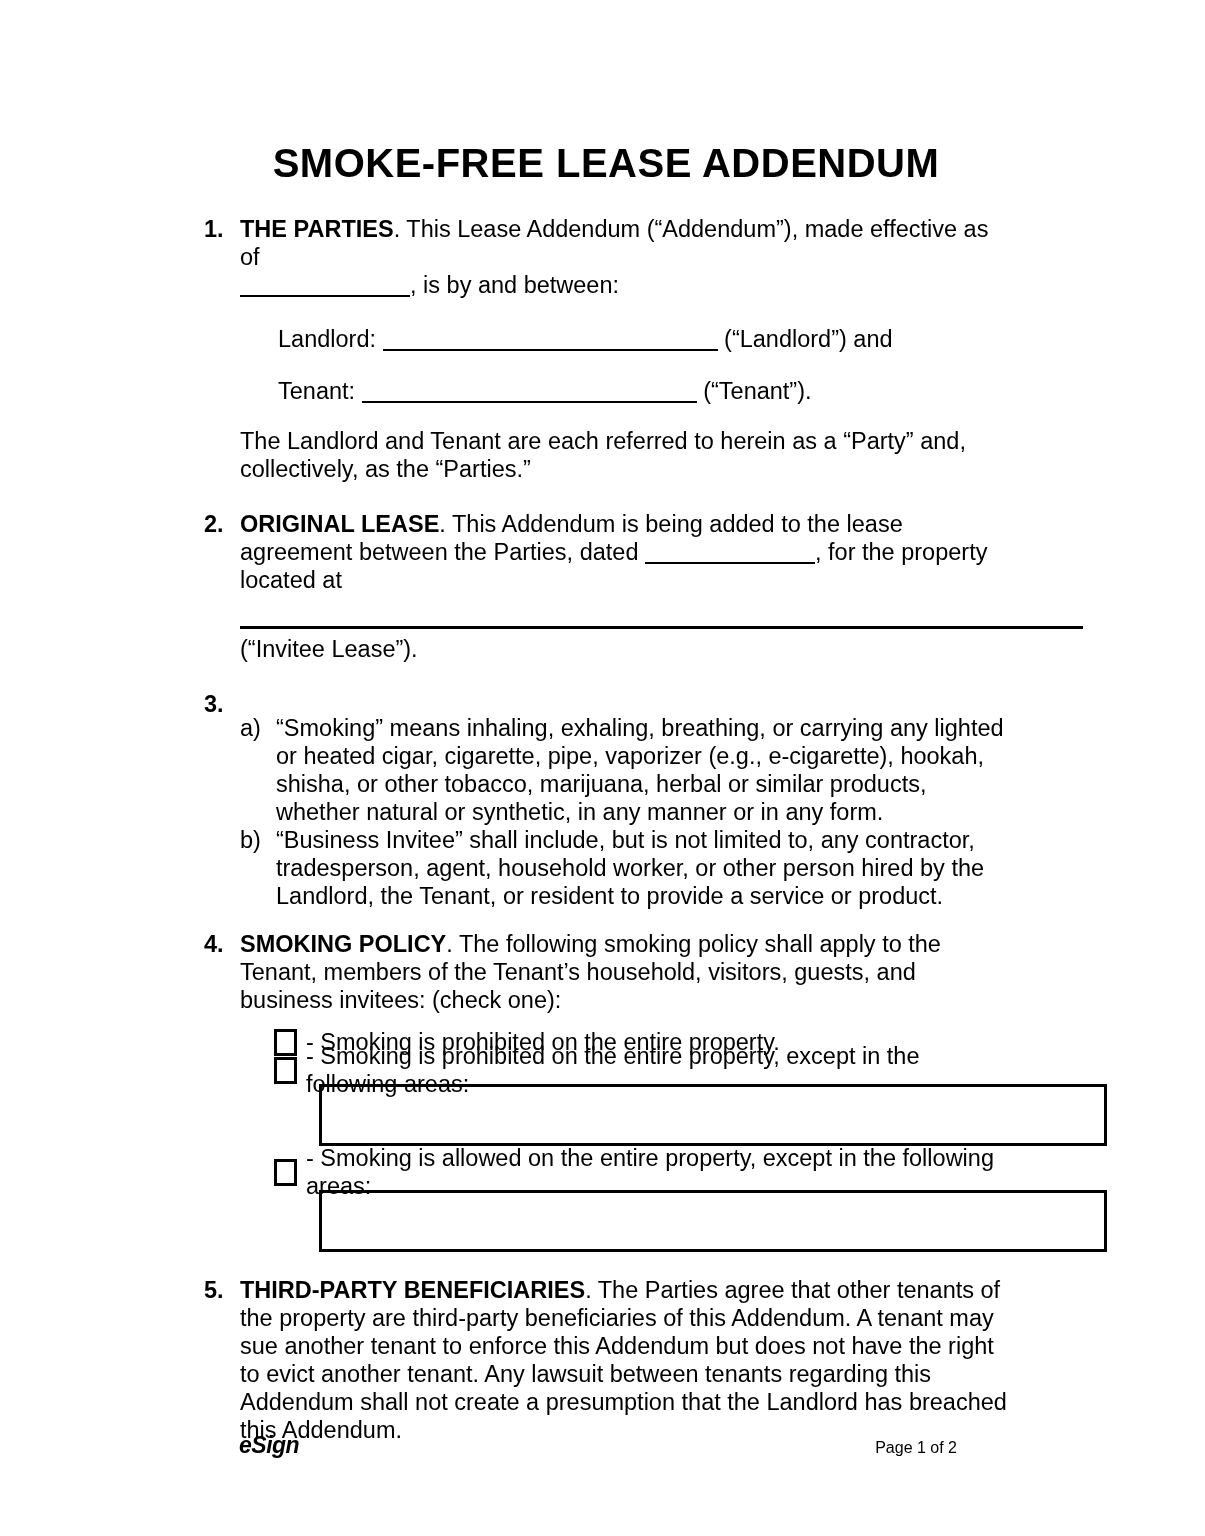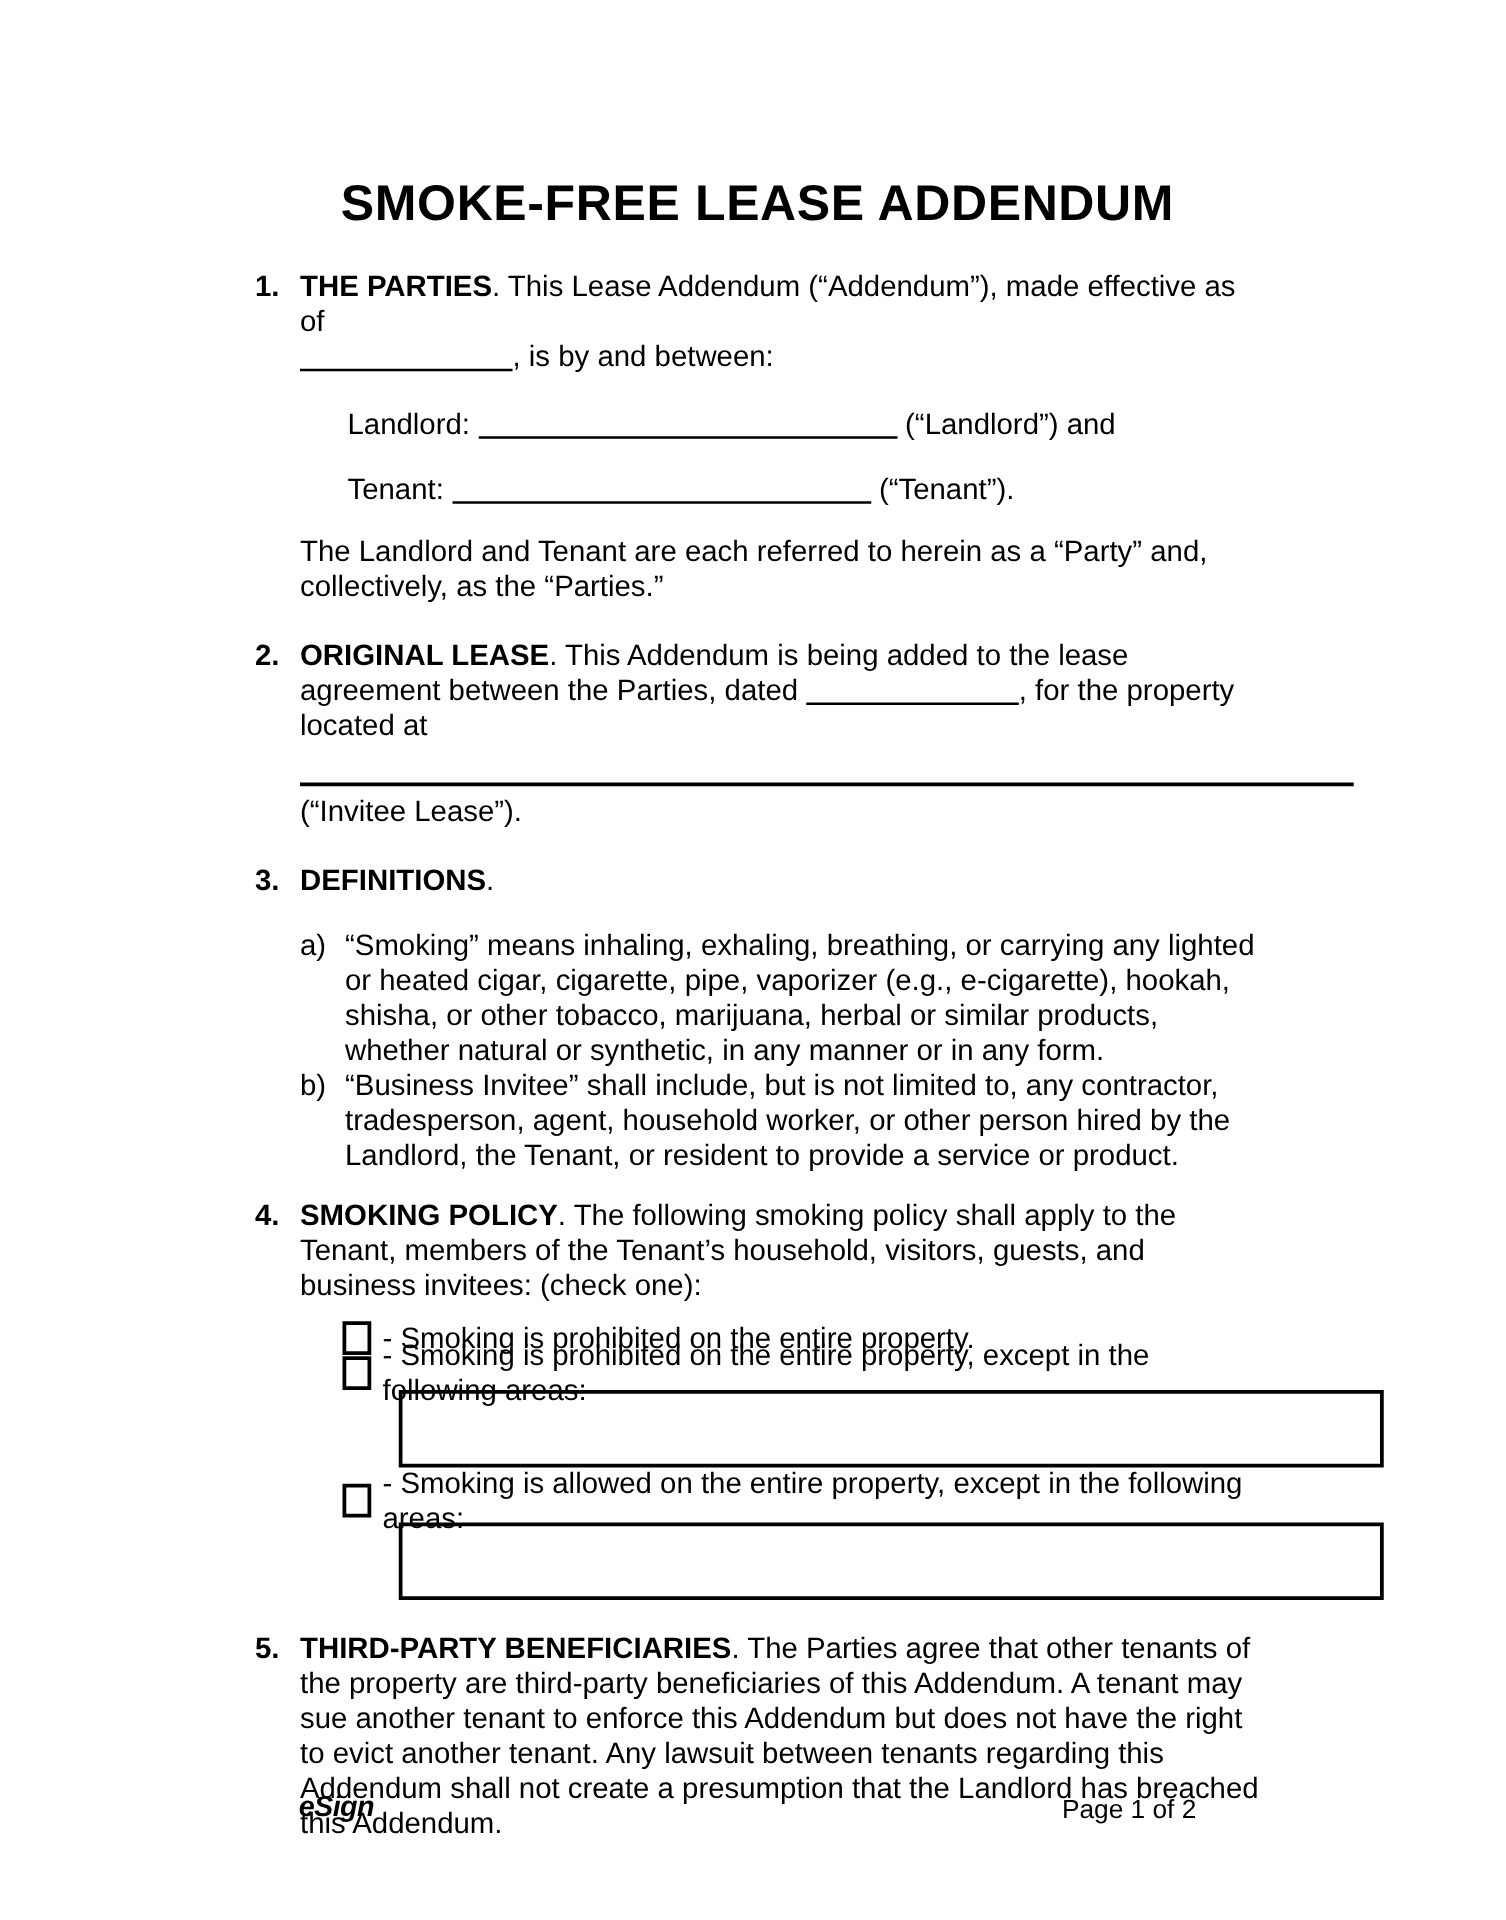--- a/index.html
+++ b/index.html
@@ -84,21 +84,21 @@
     left:176px; top:1430px;
     font-weight:bold;
     font-size:23px;
     line-height:30px;
     letter-spacing:-0.5px;
     font-style:italic;
   }
   .footer-page {
     position:absolute;
     right:185px; top:1436px;
-    font-size:21px;
+    font-size:16px;
     line-height:24px;
     margin-left:29px;
   }
 </style>
 </head>
 <body>
 
 <div class="page">
 
   <h1 class="doc-title">SMOKE-FREE LEASE ADDENDUM</h1>
@@ -128,21 +128,20 @@
         <span class="blank w170"></span><span>, for the property located at</span>
       </p>
       <div class="full-blank"></div>
       <p class="tail">(“Invitee Lease”).</p>
     </div>
   </div>
 
   <div class="sec mt-s3">
     <div class="num">3.</div>
     <div class="sbody">
-      <p><span class="b">DEFINITIONS</span><span>.</span></p>
       <div class="defs">
         <div class="def">
           <div class="def-label">a)</div>
           <div class="def-text">“Smoking” means inhaling, exhaling, breathing, or carrying any lighted or heated cigar, cigarette, pipe, vaporizer (e.g., e-cigarette), hookah, shisha, or other tobacco, marijuana, herbal or similar products, whether natural or synthetic, in any manner or in any form.</div>
         </div>
         <div class="def">
           <div class="def-label">b)</div>
           <div class="def-text">“Business Invitee” shall include, but is not limited to, any contractor, tradesperson, agent, household worker, or other person hired by the Landlord, the Tenant, or resident to provide a service or product.</div>
         </div>
       </div>

